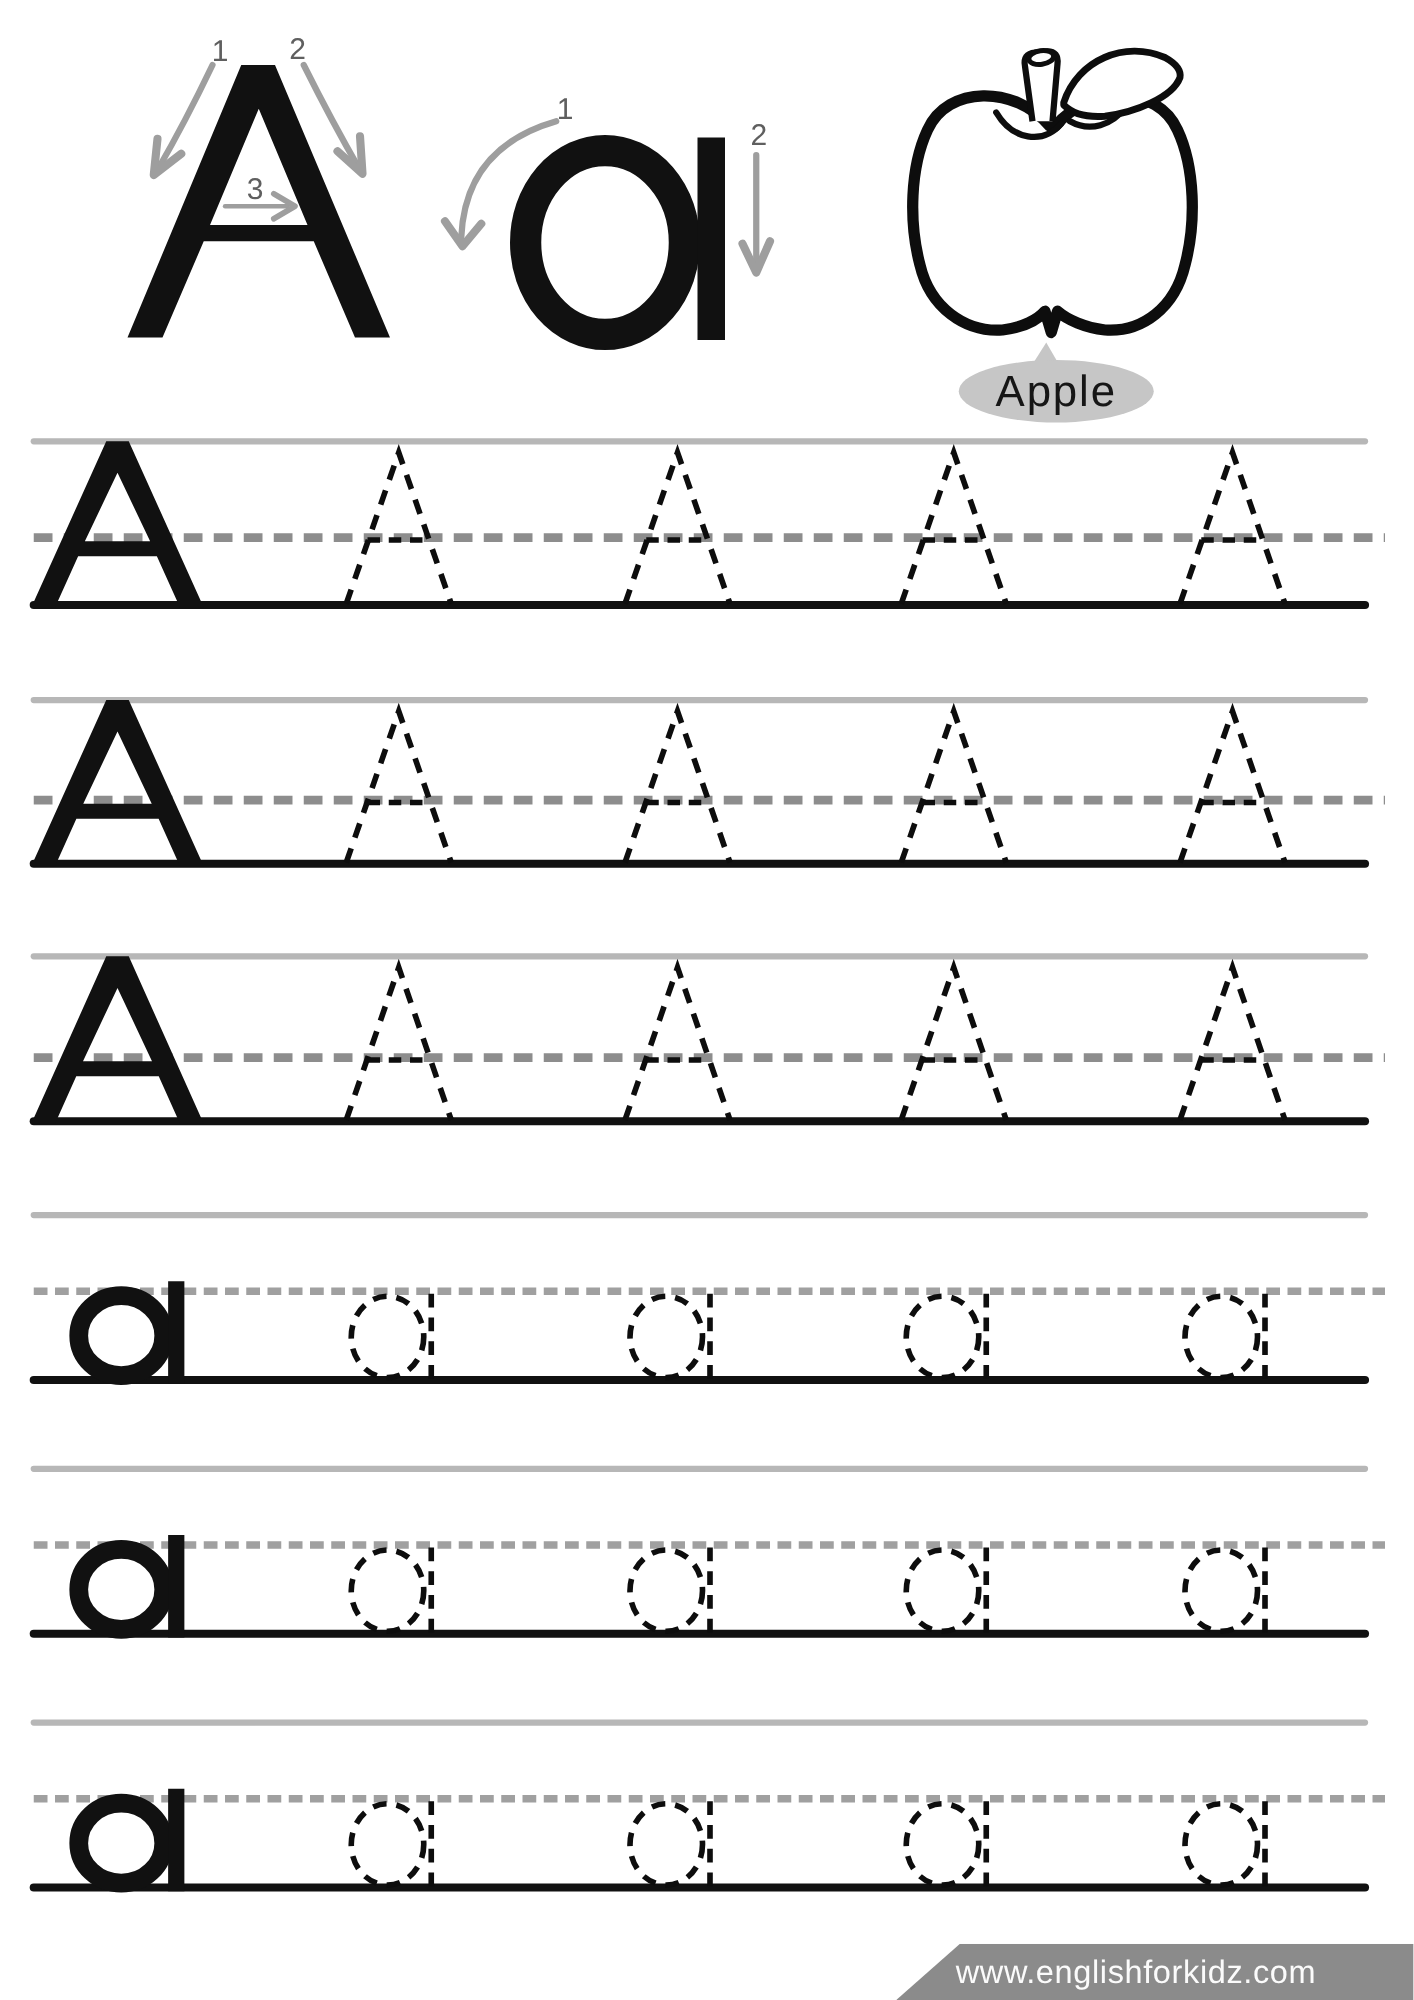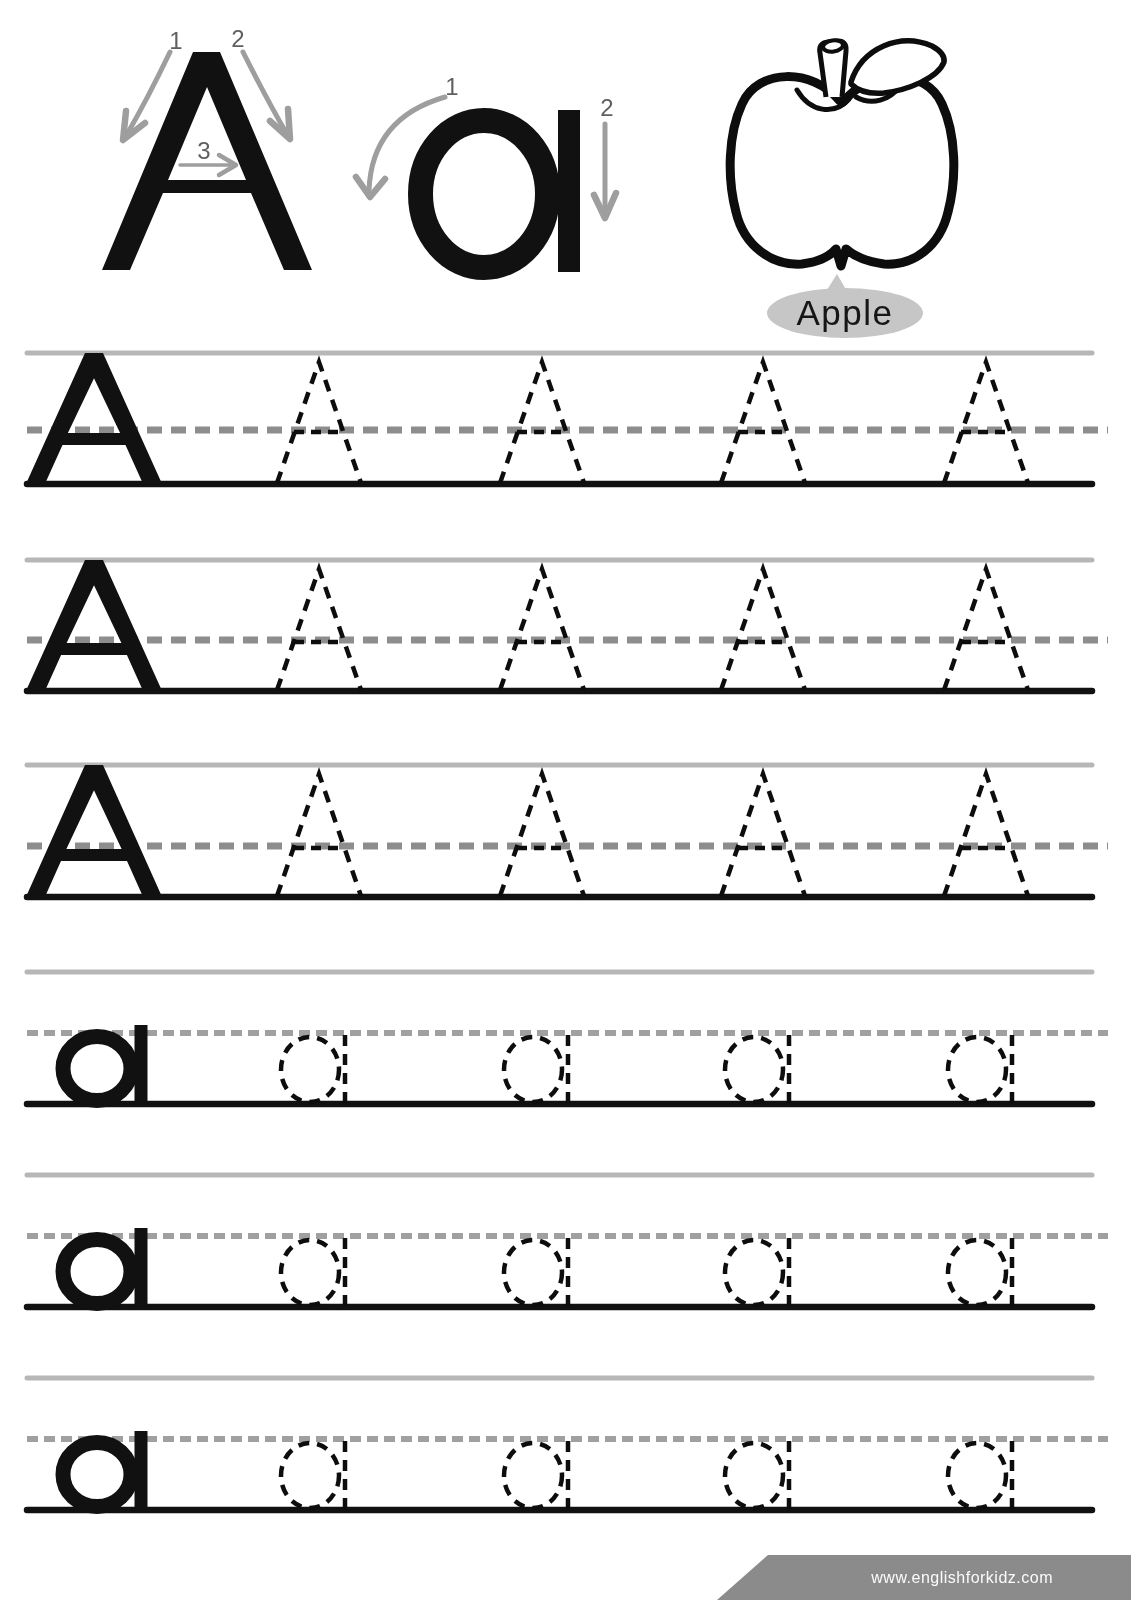--- a/index.html
+++ b/index.html
@@ -10,21 +10,21 @@
   #main-svg{position:absolute;left:0;top:0;}
   .stroke-num{font-family:"Liberation Sans",sans-serif;font-size:24px;fill:#5f5f5f;}
   .bubble-label{font-family:"Liberation Sans",sans-serif;font-size:35px;fill:#161616;letter-spacing:1.5px;}
   .footer-band{
     position:absolute;left:0;top:1555px;width:1131px;height:45px;
     background:#8b8b8b;
     clip-path:polygon(717px 45px,768px 0px,1131px 0px,1131px 45px);
   }
   .footer-band .site{
     position:absolute;right:78px;top:0;height:45px;line-height:45px;
-    color:#fbfbfb;font-size:16px;letter-spacing:0.5px;
+    color:#fbfbfb;font-size:26px;letter-spacing:0.5px;
     font-family:"Liberation Sans",sans-serif;
   }
 </style>
 </head>
 <body>
 
 <div class="page">
 
   <svg id="main-svg" width="1131" height="1600" viewBox="0 0 1131 1600">
 

